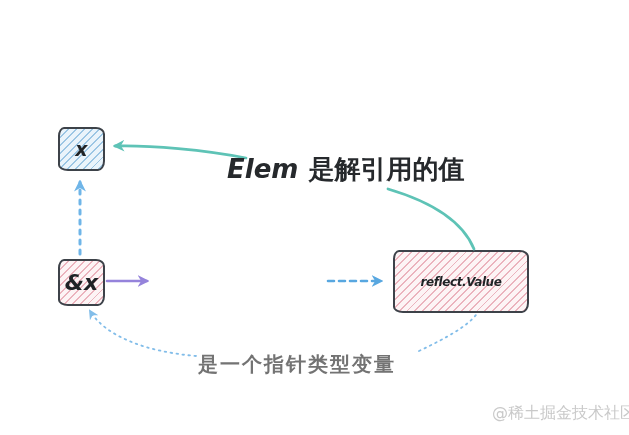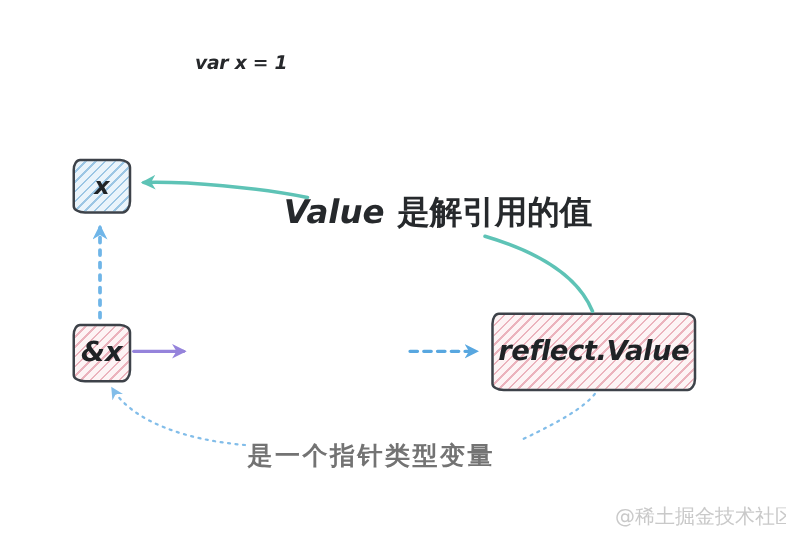--- a/index.html
+++ b/index.html
@@ -50,21 +50,21 @@
       var(--blue-fill);
   }
   .hatch-pink{
     background:
       repeating-linear-gradient(135deg, var(--pink-hatch) 0 1.4px, transparent 1.4px 5.5px),
       var(--pink-fill);
   }
   .node-x{left:58px;top:127px;width:47px;height:44px;font-size:19px;}
   .node-addr{left:58px;top:259px;width:47px;height:47px;font-size:22px;}
   .node-valueof{left:157px;top:250px;width:166px;height:61px;font-size:19px;letter-spacing:-0.4px;}
-  .node-value{left:393px;top:250px;width:164px;height:63px;font-size:22px;letter-spacing:-0.4px;}
+  .node-value{left:393px;top:250px;width:136px;height:63px;font-size:12px;letter-spacing:-0.4px;}
 
   .annot-elem{
     position:absolute;left:227px;top:152px;
     font-size:26px;font-weight:bold;white-space:nowrap;color:#26292C;
   }
   .annot-elem .en{font-style:italic;margin-right:10px;}
   .annot-pointer{
     position:absolute;left:198px;top:351px;
     font-size:20px;font-weight:bold;letter-spacing:2px;
     white-space:nowrap;color:#737373;
@@ -83,21 +83,20 @@
   .fill-purple{fill:var(--purple);}
   .fill-bdash{fill:var(--blue-dash);}
   .fill-bdashl{fill:var(--blue-dash-light);}
   .fill-bdot{fill:var(--blue-dot);}
 </style>
 </head>
 <body>
 
 <div class="stage">
 
-  <div class="code l1">var x = 1</div>
 
   <div class="node node-x hatch-blue">
     <span>x</span>
   </div>
   <div class="node node-addr hatch-pink">
     <span>&amp;x</span>
   </div>
   <div class="node node-value hatch-pink">
     <span>reflect.Value</span>
   </div>
@@ -130,18 +129,18 @@
     <path d="M 328,281 L 381,281" fill="none" class="stroke-bdash" stroke-width="2.6" stroke-dasharray="6 5" stroke-linecap="round" marker-end="url(#ah-bdash)"></path>
 
     <path d="M 80,254 L 80,182" fill="none" class="stroke-bdashl" stroke-width="3" stroke-dasharray="4 6" stroke-linecap="round" marker-end="url(#ah-bdashl)"></path>
 
     <path d="M 196,356 C 148,352 106,337 90,311" fill="none" class="stroke-bdot" stroke-width="1.8" stroke-dasharray="1.6 4.4" stroke-linecap="round" marker-end="url(#ah-bdot)"></path>
 
     <path d="M 419,351 C 448,337 466,327 476,315" fill="none" class="stroke-bdot" stroke-width="1.8" stroke-dasharray="1.6 4.4" stroke-linecap="round"></path>
   </svg>
 
   <div class="annot-elem">
-    <span class="en">Value</span><span>是解引用的值</span>
+    <span class="en">Elem</span><span>是解引用的值</span>
   </div>
   <div class="annot-pointer">是一个指针类型变量</div>
 
   <div class="watermark">@稀土掘金技术社区</div>
 </div>
 
 </body></html>

